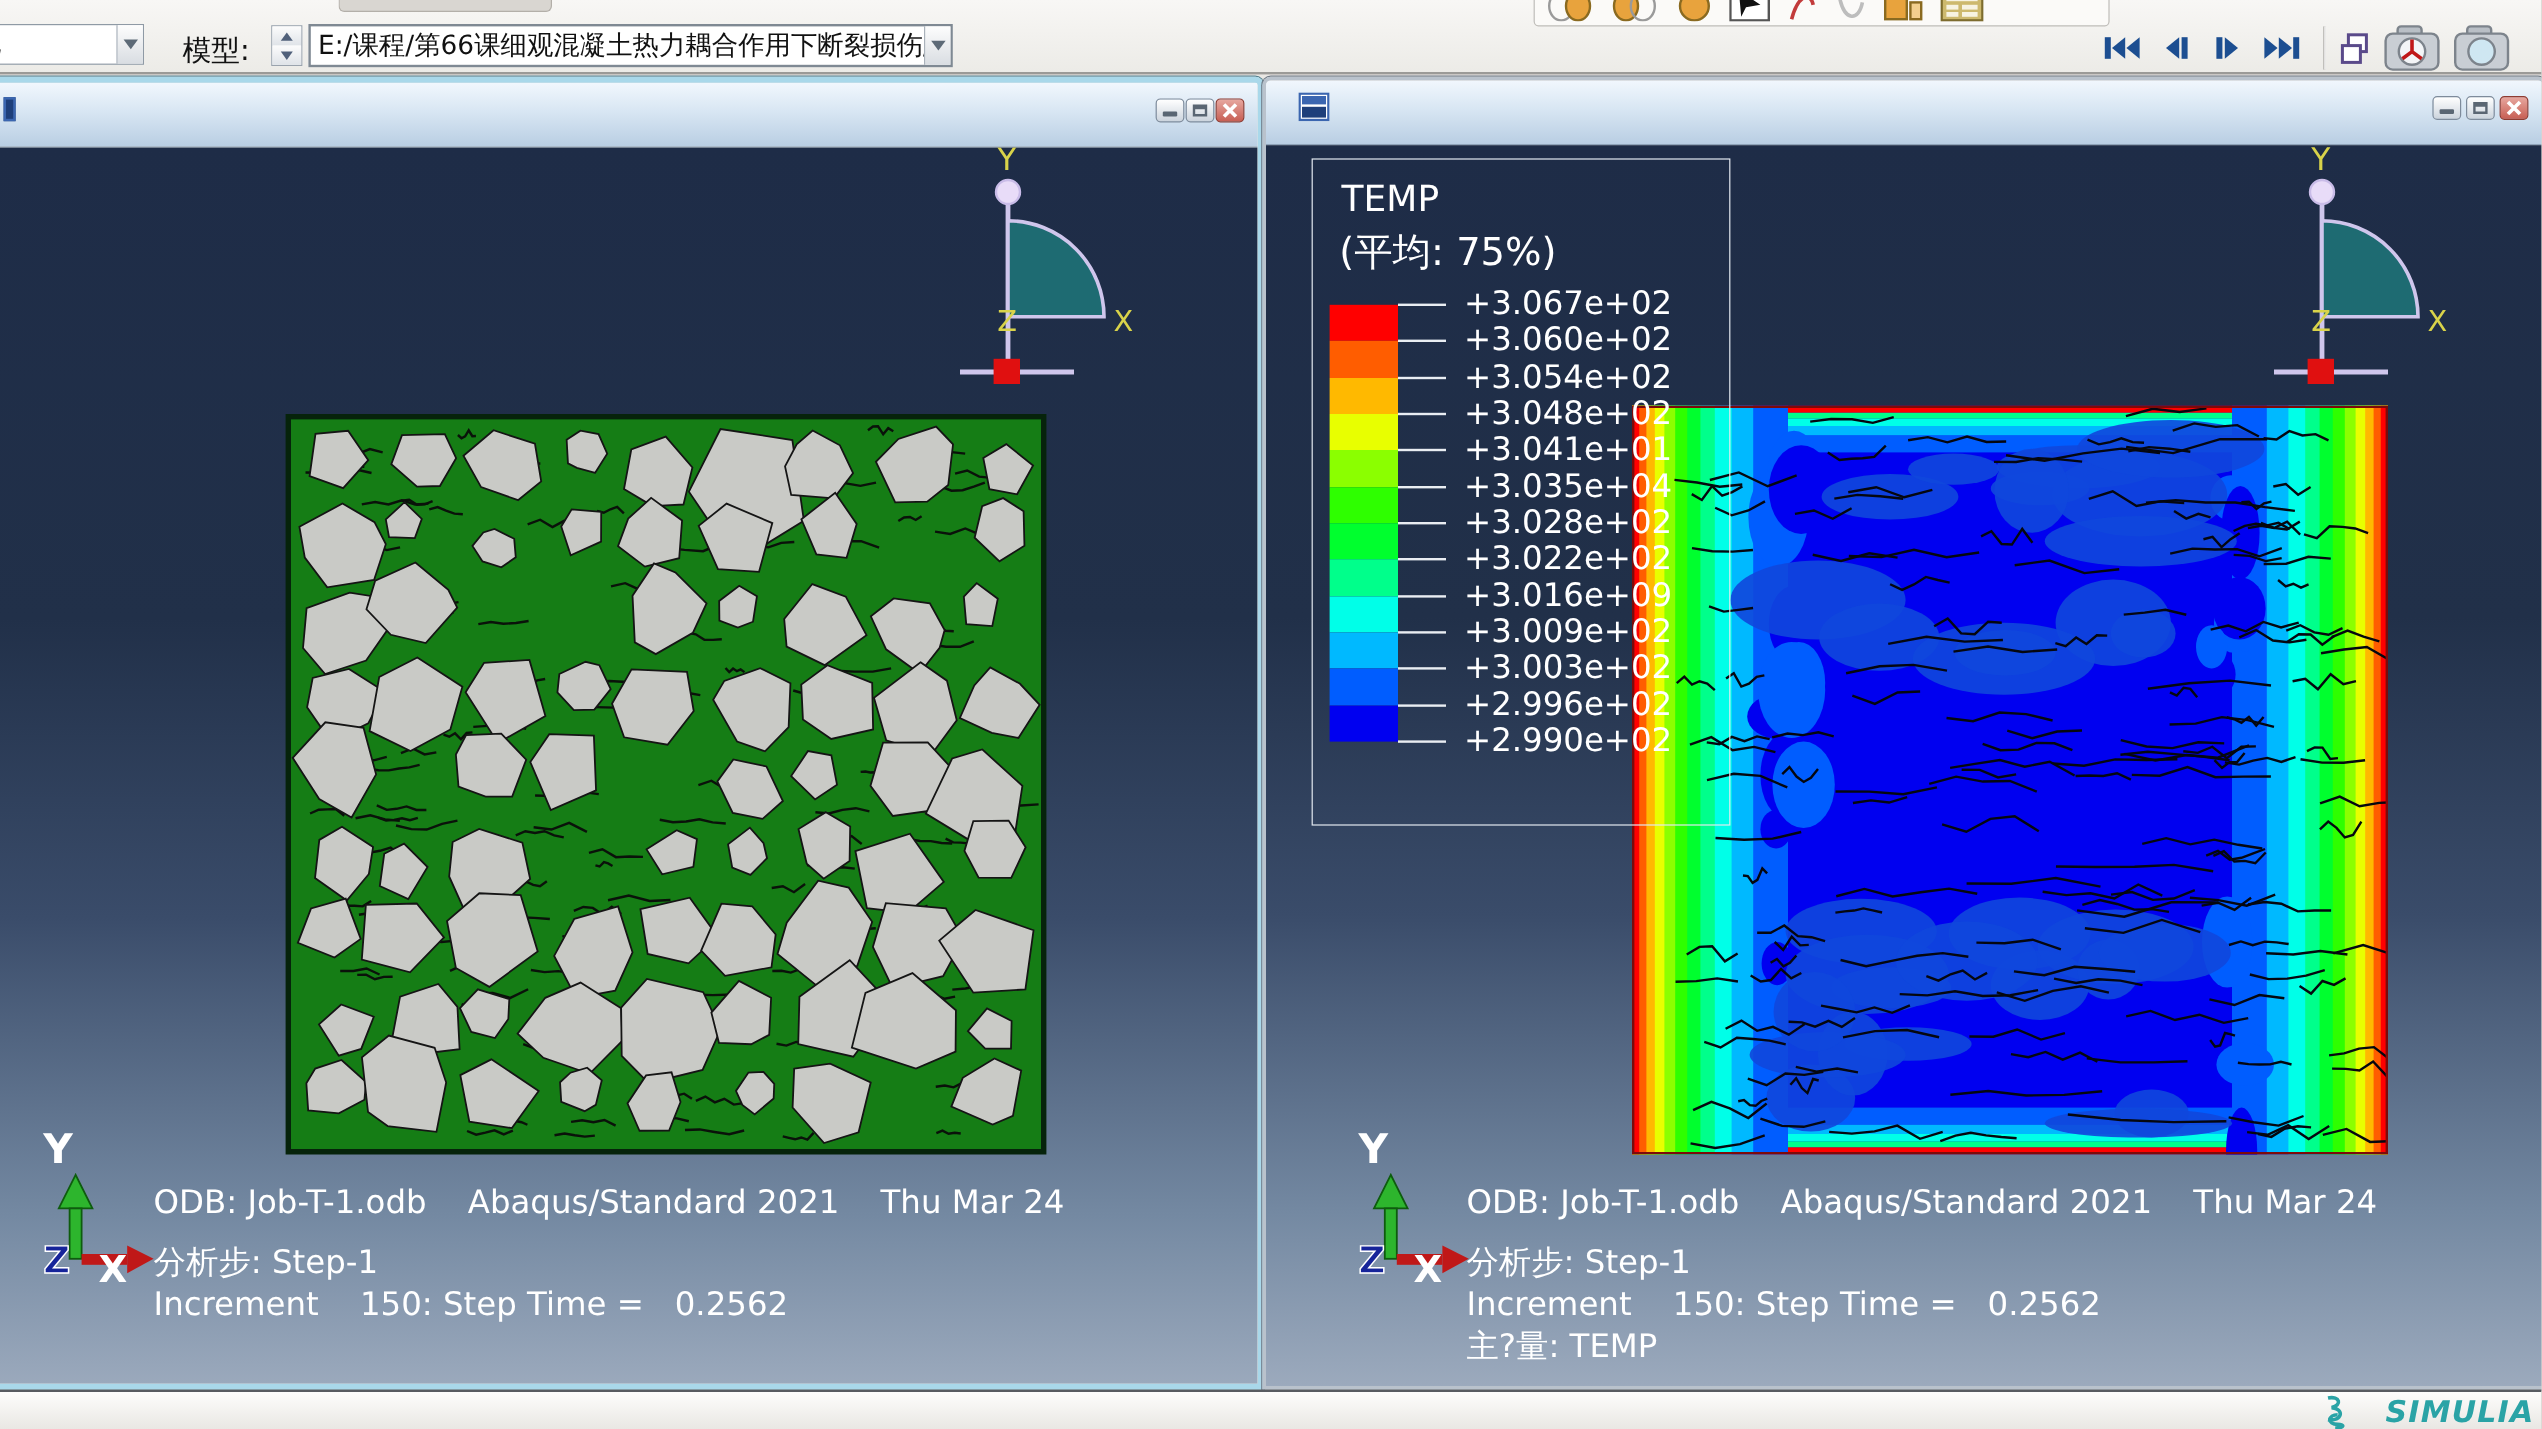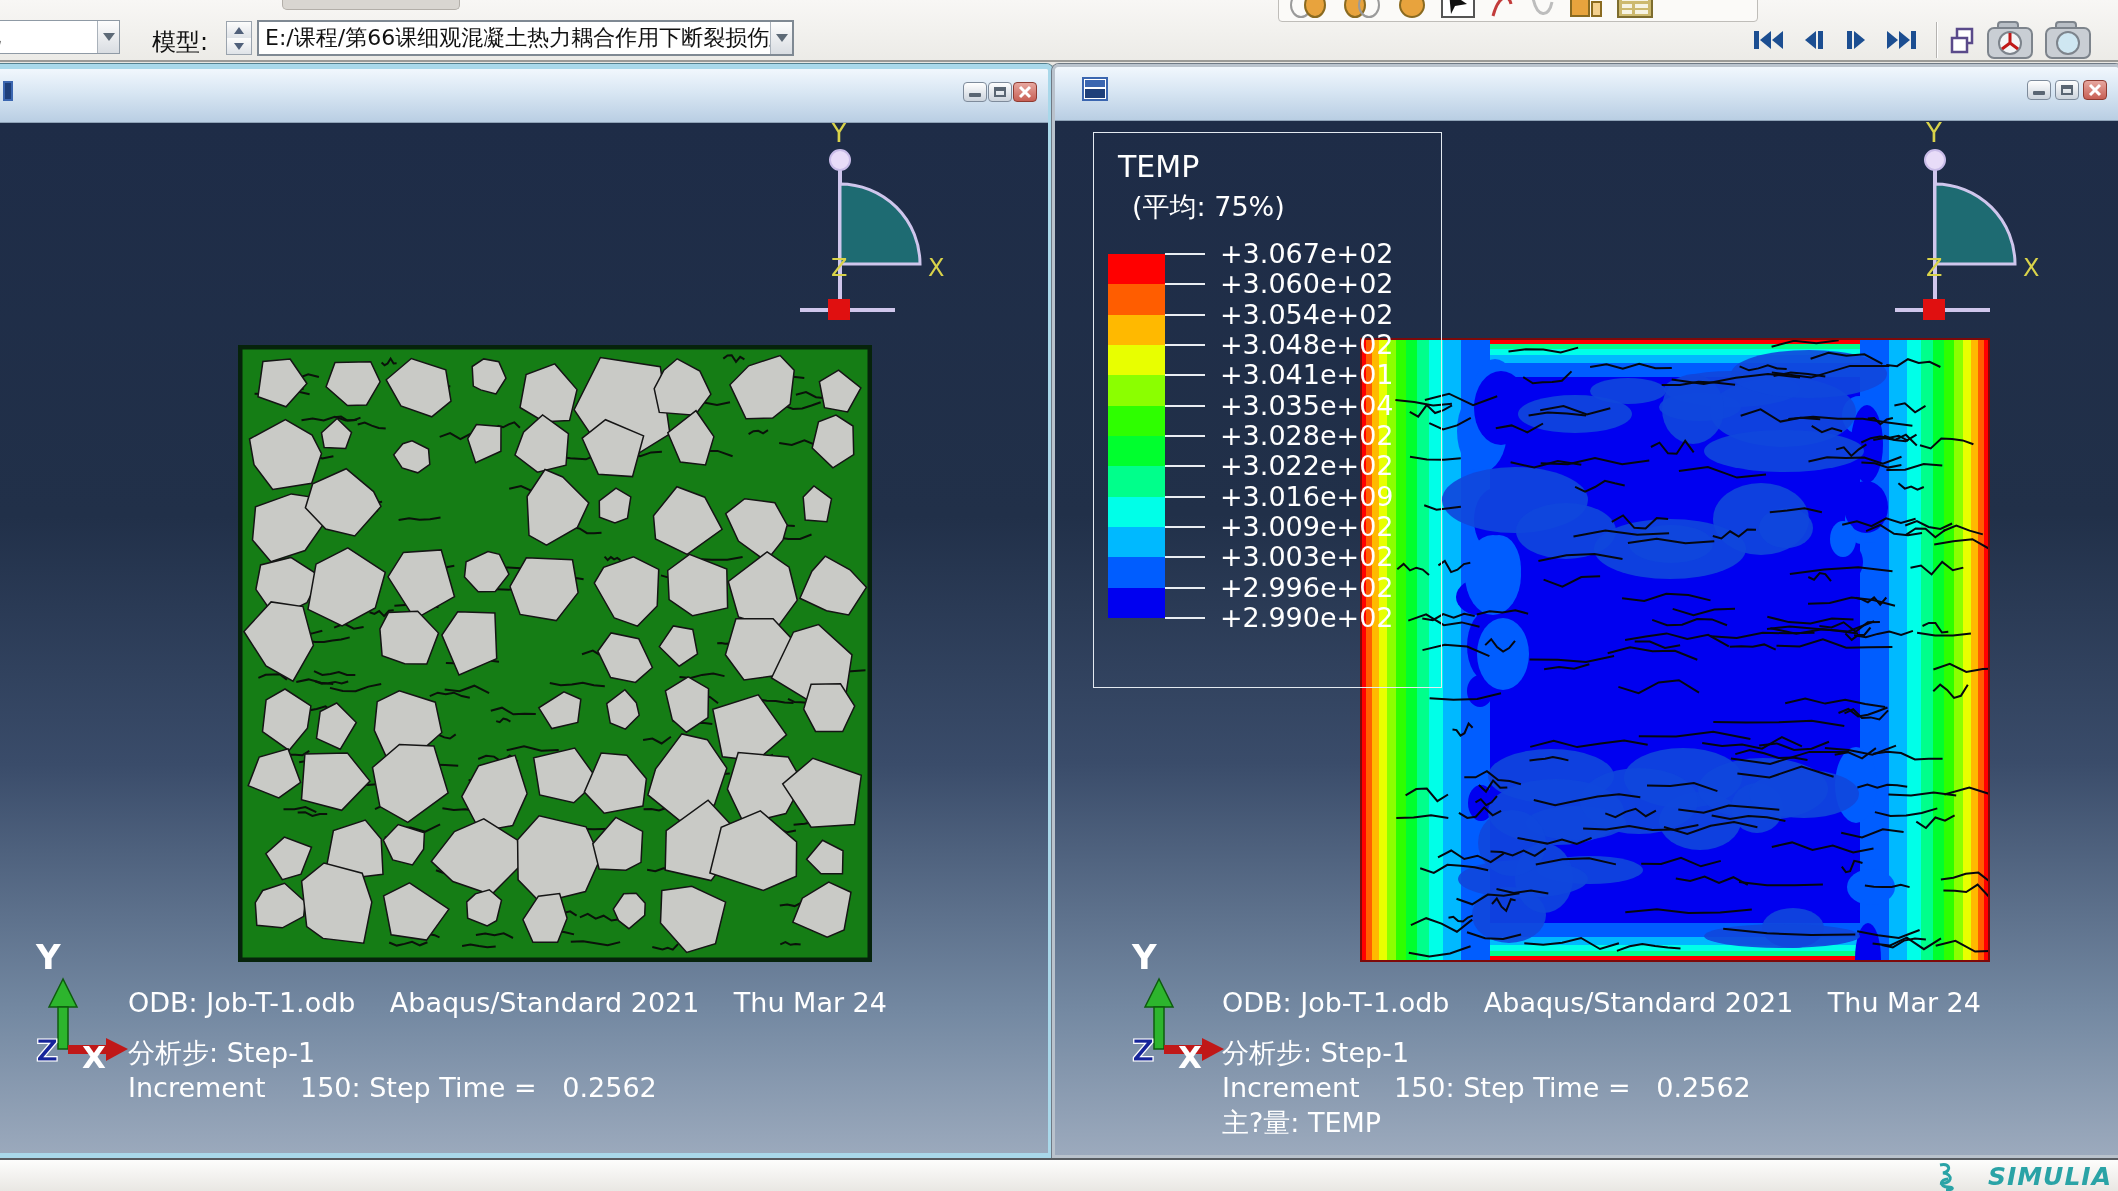--- a/index.html
+++ b/index.html
@@ -47,21 +47,21 @@
   .tb-btn .box{position:absolute;left:5px;top:4px;width:12px;height:10px;border:2px solid #5a6673;border-top-width:4px;}
   .tb-close{background:linear-gradient(#e7a79f,#c75f54);border-color:#8e3b31;}
   .canvas{position:relative;width:100%;height:1035px;overflow:hidden;cursor:crosshair;
           background:linear-gradient(180deg,#1e2c47 0%,#213049 38%,#3a4c6a 62%,#7489a2 86%,#9caabd 100%);}
   .vp-text{position:absolute;color:#fff;font-size:27px;white-space:pre;line-height:35px;}
   .model-box{position:absolute;}
 
   
   .legend{position:absolute;left:38px;top:11px;width:349px;height:556px;border:1px solid #e3e9f0;color:#fff;z-index:5;padding-left:24px;}
   .legend-title{position:absolute;left:24px;top:16px;font-size:30px;}
-  .legend-sub{position:absolute;left:22px;top:56px;font-size:27px;white-space:pre;margin-left:16px;}
+  .legend-sub{position:absolute;left:22px;top:56px;font-size:32px;white-space:pre;}
   .legend-scale{position:absolute;left:14px;top:121px;width:296px;height:364px;}
   .lg-band{position:absolute;left:0;width:57px;}
   .lg-tick{position:absolute;left:57px;width:40px;height:2px;background:#e9edf2;}
   .lg-lab{position:absolute;left:112px;font-size:27px;white-space:pre;}
 
   
   .statusbar{position:absolute;left:0;top:1158px;width:2118px;height:33px;
              background:linear-gradient(#fdfdfc,#e9e7e3);border-top:2px solid #585c61;}
   .brand{position:absolute;right:6px;top:1px;display:flex;align-items:center;gap:4px;}
   .brand-text{font-size:25px;font-style:italic;font-weight:bold;color:#2aa3a6;letter-spacing:1px;margin-left:24px;}

